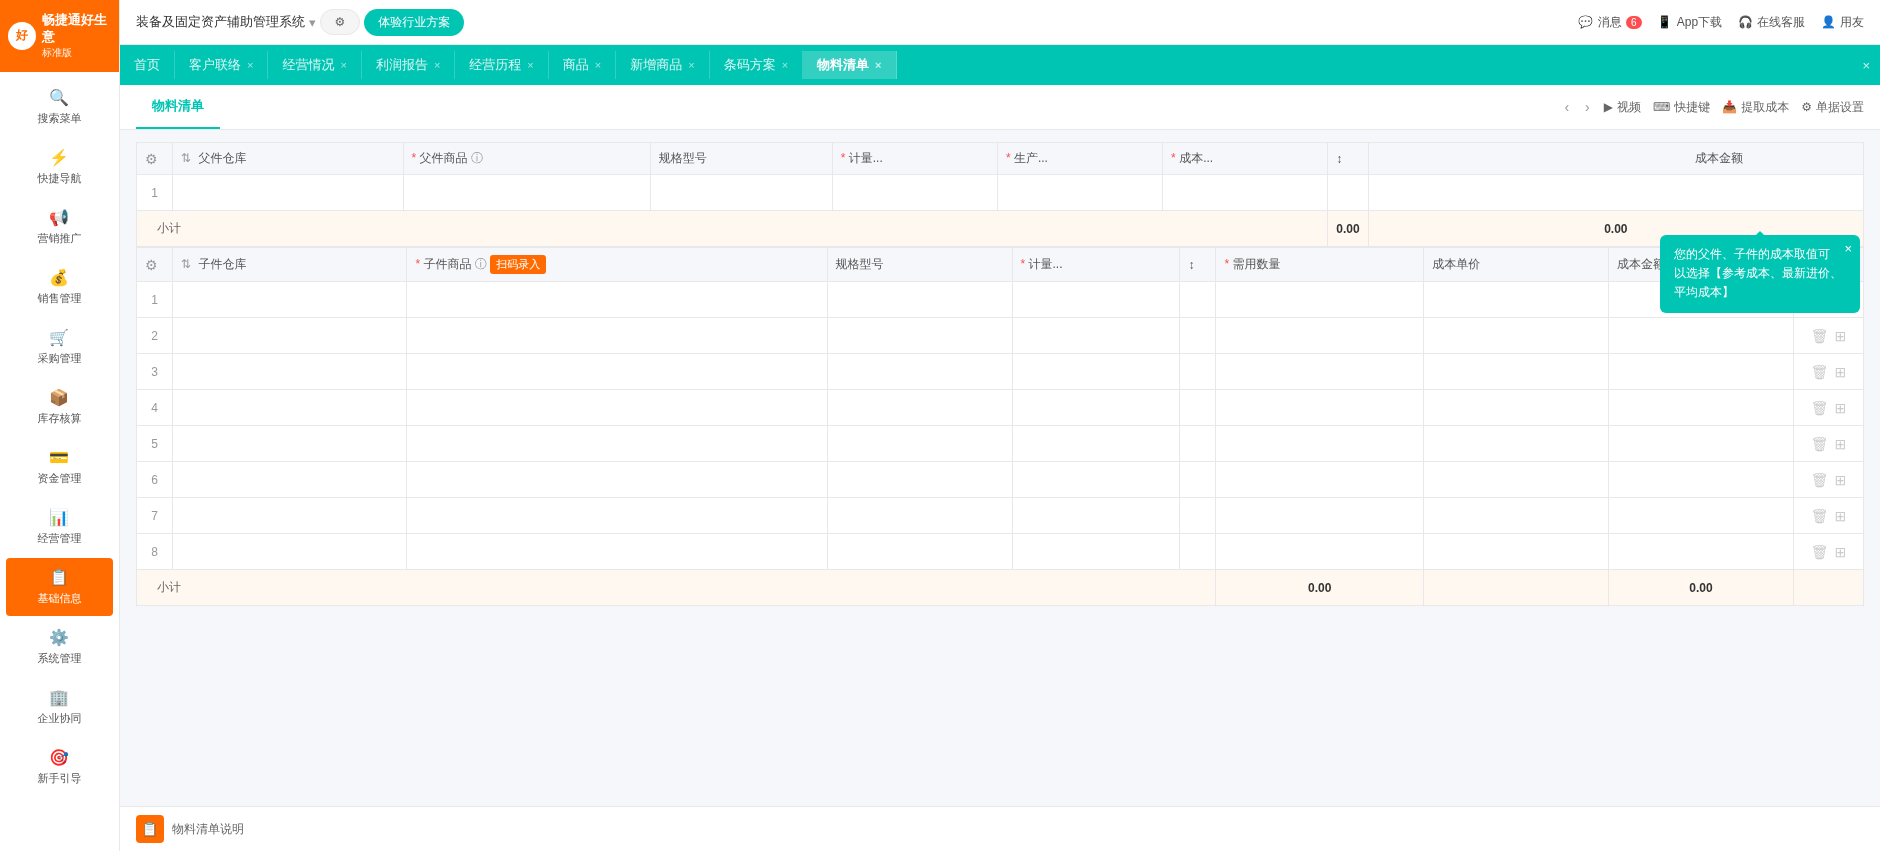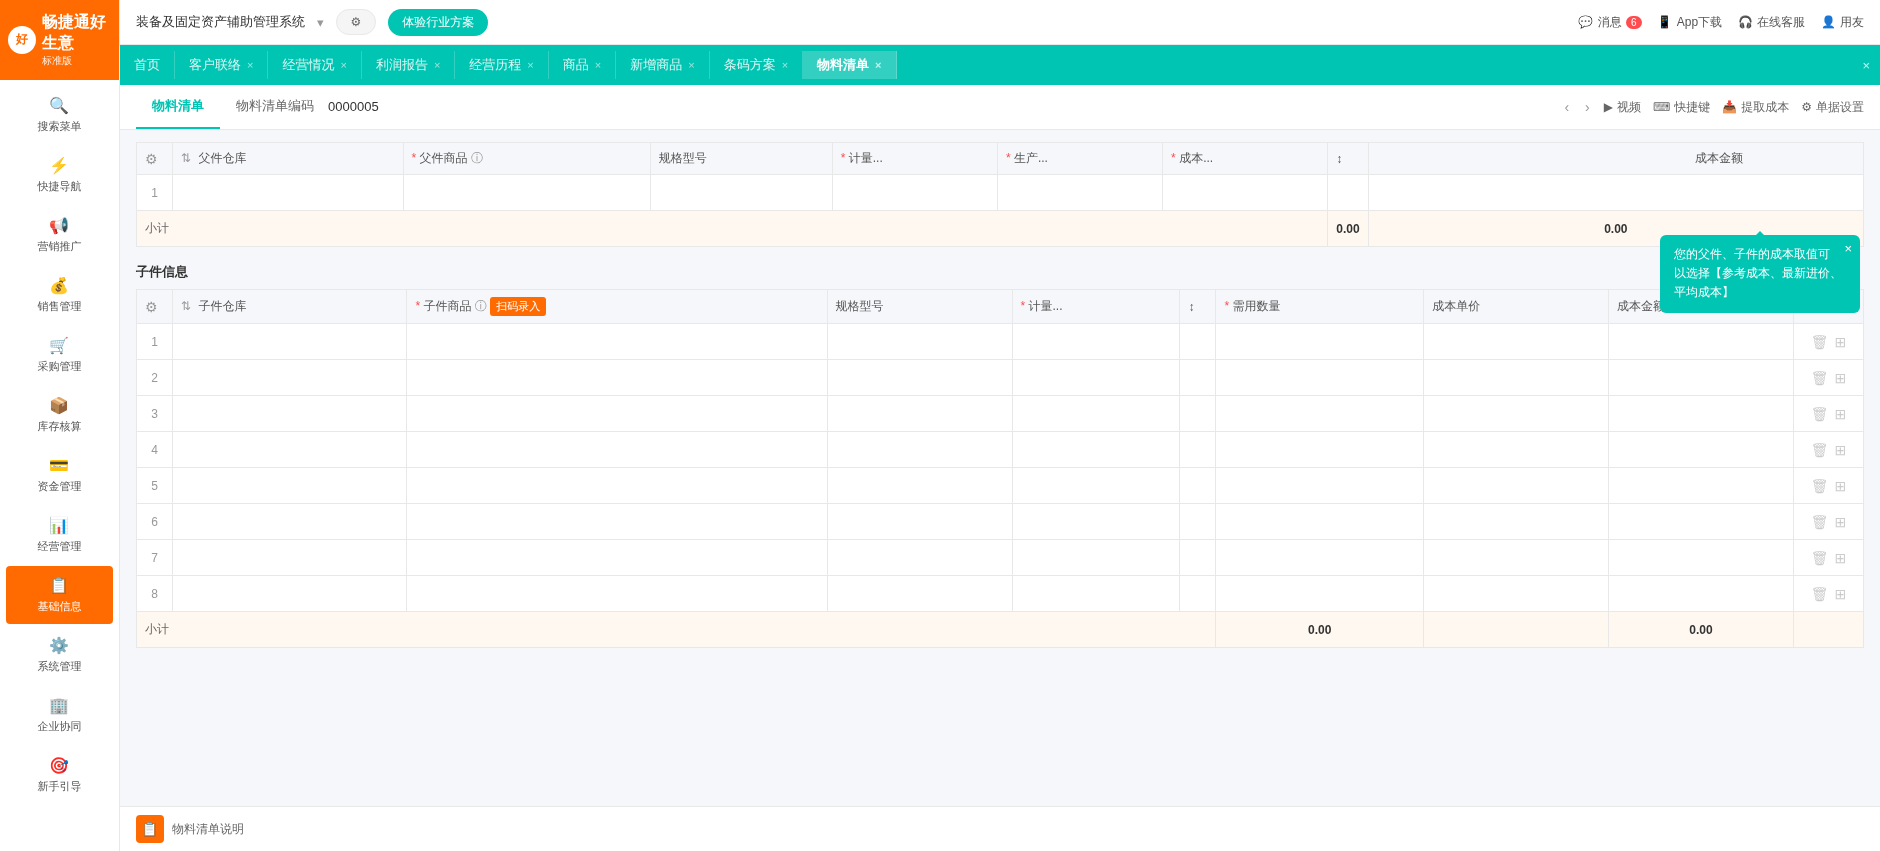--- a/index.html
+++ b/index.html
@@ -32,21 +32,21 @@
       border-radius: 50%;
       display: flex;
       align-items: center;
       justify-content: center;
       color: #ff6b00;
       font-weight: bold;
       font-size: 12px;
       flex-shrink: 0;
     }
     .sidebar-brand-text {
-      font-size: 16px;
+      font-size: 13px;
       font-weight: bold;
       line-height: 1.3;
     }
     .sidebar-brand-sub {
       font-size: 10px;
       opacity: 0.9;
     }
     .sidebar-nav {
       flex: 1;
       overflow-y: auto;
@@ -84,21 +84,21 @@
       padding: 0 16px;
       display: flex;
       align-items: center;
       justify-content: space-between;
       min-height: 45px;
       flex-shrink: 0;
     }
     .topbar-left {
       display: flex;
       align-items: center;
-      gap: 12px;
+      gap: 4px;
     }
     .system-title {
       font-size: 13px;
       color: #333;
     }
     .topbar-btn {
       background: #00c5b3;
       color: #fff;
       border: none;
       padding: 5px 14px;
@@ -251,21 +251,21 @@
     }
     .data-table td.row-num {
       text-align: center;
       color: #999;
       padding: 0 8px;
       width: 36px;
     }
     .data-table td.subtotal {
       background: #fff8f0;
       color: #666;
-      padding: 6px 8px;
+      padding: 6px 20px;
       font-size: 12px;
     }
     .data-table td.subtotal-val {
       background: #fff8f0;
       text-align: center;
       font-weight: bold;
       color: #333;
       padding: 6px 8px;
     }
     .th-required { color: #ff4d4f; }
@@ -475,24 +475,20 @@
       <span>物料清单</span>
       <span class="tab-close">×</span>
     </div>
     <div class="tab-close-main">×</div>
   </div>
 
   <div class="sub-header">
     <div class="sub-header-left">
       <div class="sub-header-tab active">
         <span>物料清单</span>
-      </div>
-      <div class="sub-header-tab" style="display:flex;align-items:center;gap:6px;">
-        <span>物料清单编码</span>
-        <span class="sub-header-code">0000005</span>
       </div>
     </div>
     <div class="sub-header-right">
       <span class="nav-arrow">‹</span>
       <span class="nav-arrow">›</span>
       <div class="sub-header-right-item">
         <span>▶</span>
         <span>视频</span>
       </div>
       <div class="sub-header-right-item">
@@ -577,21 +573,20 @@
             <td class="subtotal-val">
               <span>0.00</span>
             </td>
             <td class="subtotal-val">
               <span>0.00</span>
             </td>
           </tr>
         </tbody>
       </table>
 
-      <div class="section-title" style="margin-top:16px;">子件信息</div>
       <table class="data-table">
         <thead>
           <tr>
             <th class="th-settings">
               <span class="settings-gear">⚙</span>
             </th>
             <th>
               <span class="th-icon">⇅</span>
               <span>子件仓库</span>
             </th>

